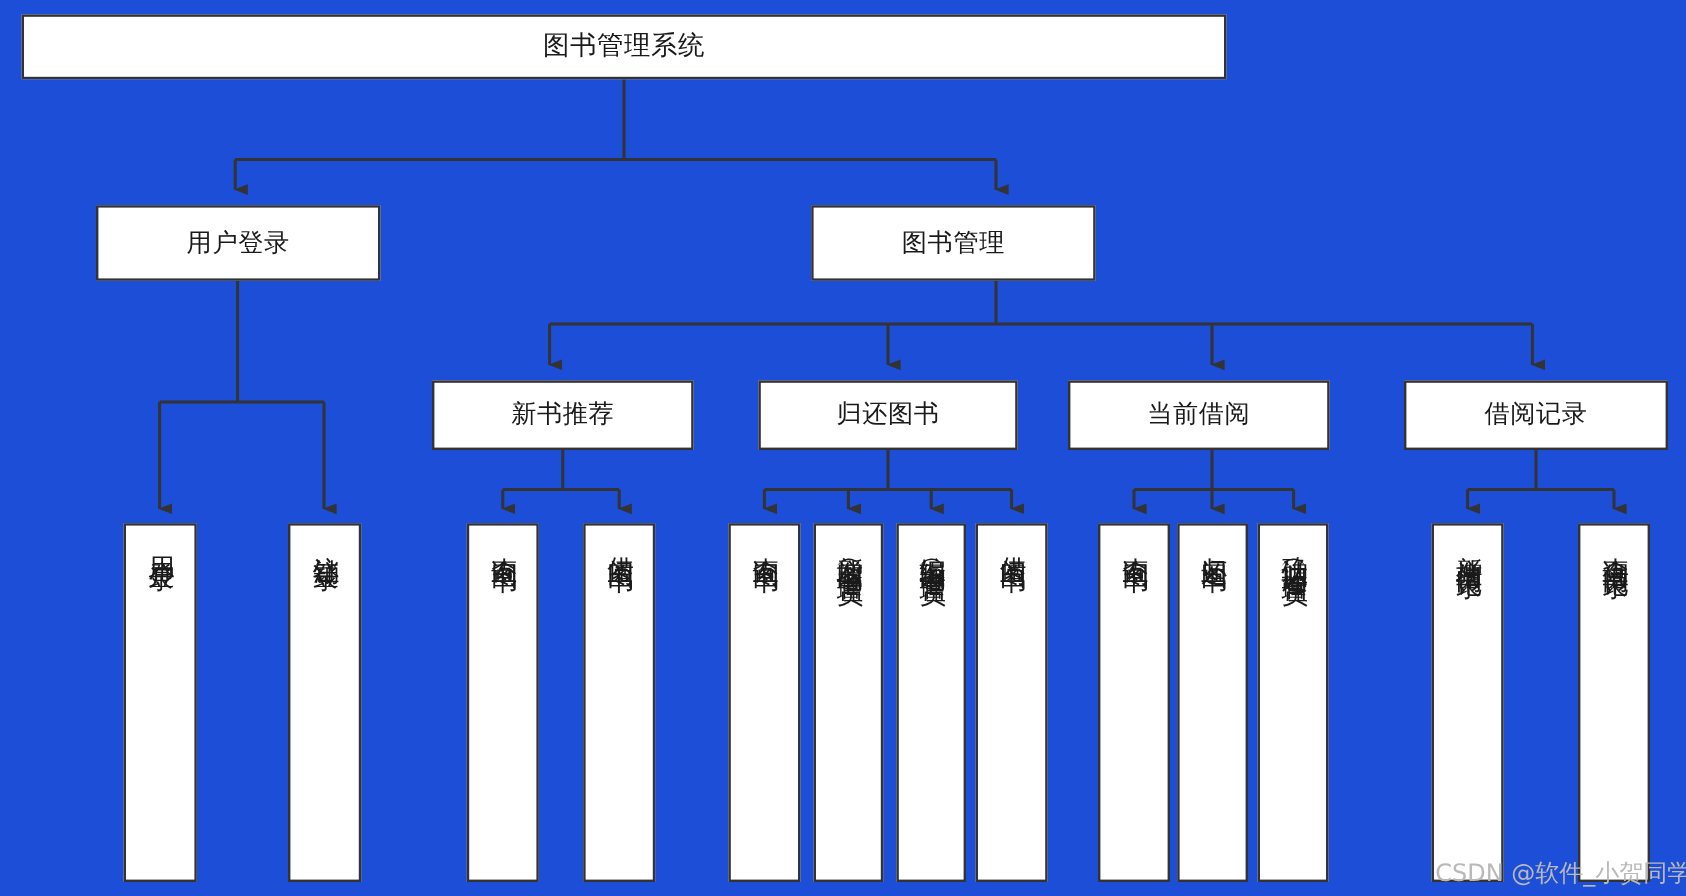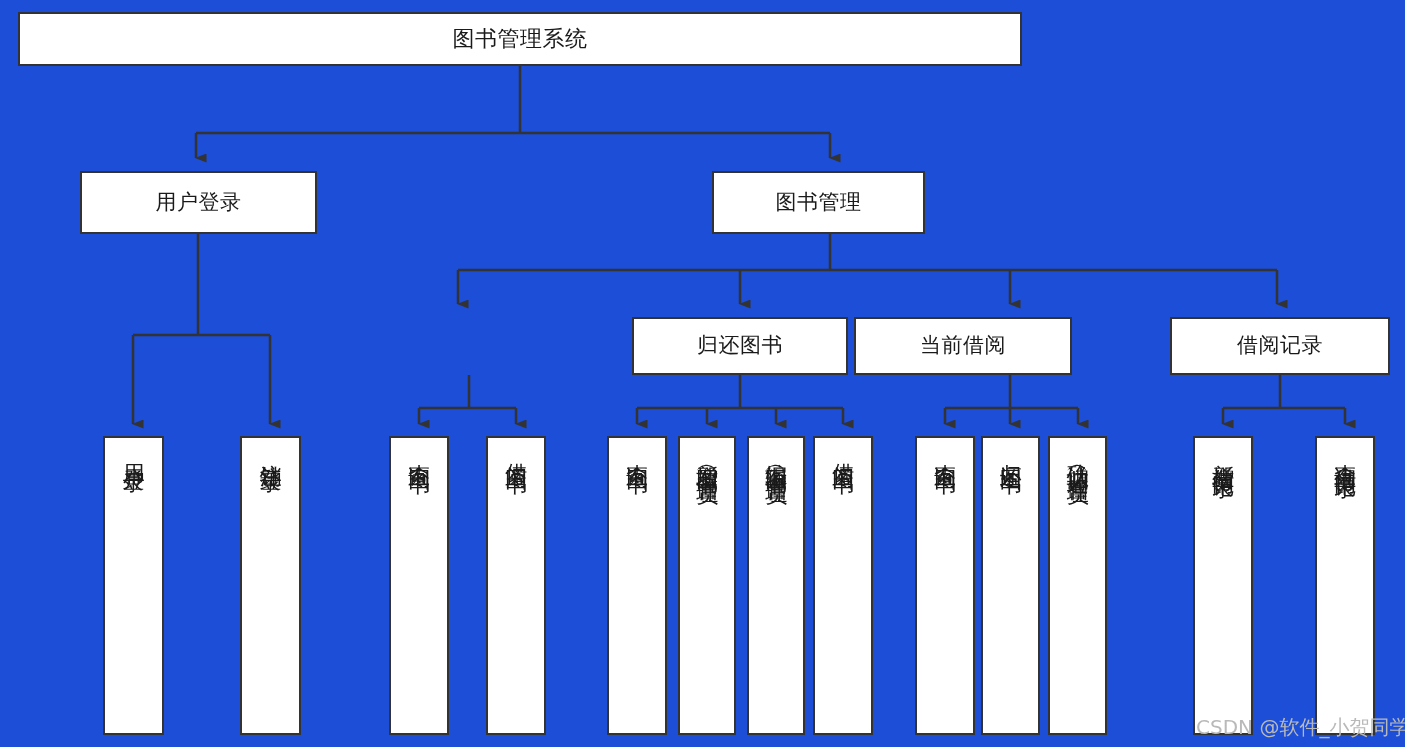--- a/index.html
+++ b/index.html
@@ -128,30 +128,33 @@
   </svg>
 
   <div class="node horizontal root" style="left:18px; top:12px; width:1004px; height:54px;">
     <span class="node-label">图书管理系统</span>
   </div>
 
   <div class="node horizontal" style="left:80px; top:171px; width:237px; height:63px;">
     <span class="node-label">用户登录</span>
   </div>
 
-  <div class="node horizontal" style="left:712px; top:171px; width:213px; height:63px;">
+  <div class="node horizontal" style="left:676px; top:171px; width:237px; height:63px;">
     <span class="node-label">图书管理</span>
   </div>
 
+  <div class="node horizontal" style="left:360px; top:317px; width:218px; height:58px;">
+    <span class="node-label">新书推荐</span>
+  </div>
 
   <div class="node horizontal" style="left:632px; top:317px; width:216px; height:58px;">
     <span class="node-label">归还图书</span>
   </div>
 
-  <div class="node horizontal" style="left:854px; top:317px; width:218px; height:58px;">
+  <div class="node horizontal" style="left:890px; top:317px; width:218px; height:58px;">
     <span class="node-label">当前借阅</span>
   </div>
 
   <div class="node horizontal" style="left:1170px; top:317px; width:220px; height:58px;">
     <span class="node-label">借阅记录</span>
   </div>
 
   <div class="node vertical" style="left:103px; top:436px; width:61px; height:299px;">
     <span class="node-label">用户登录</span>
   </div>

